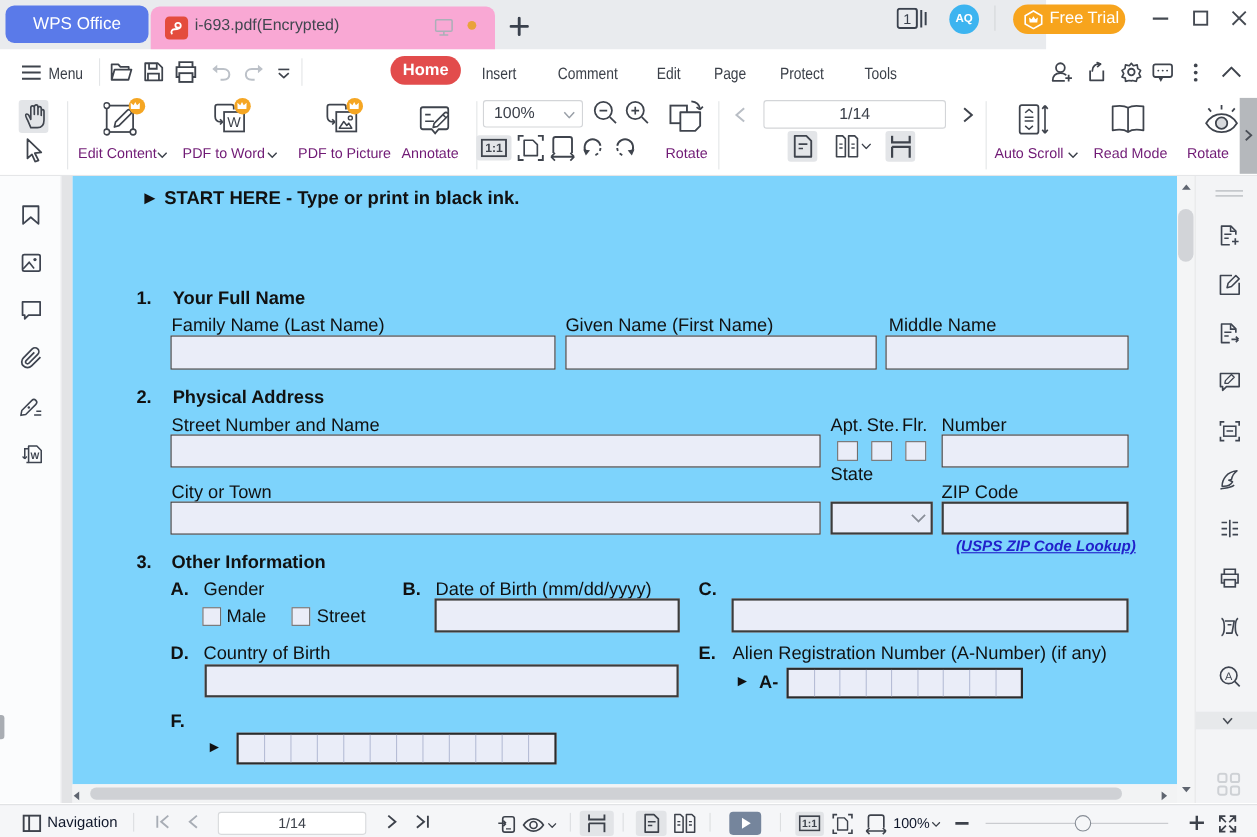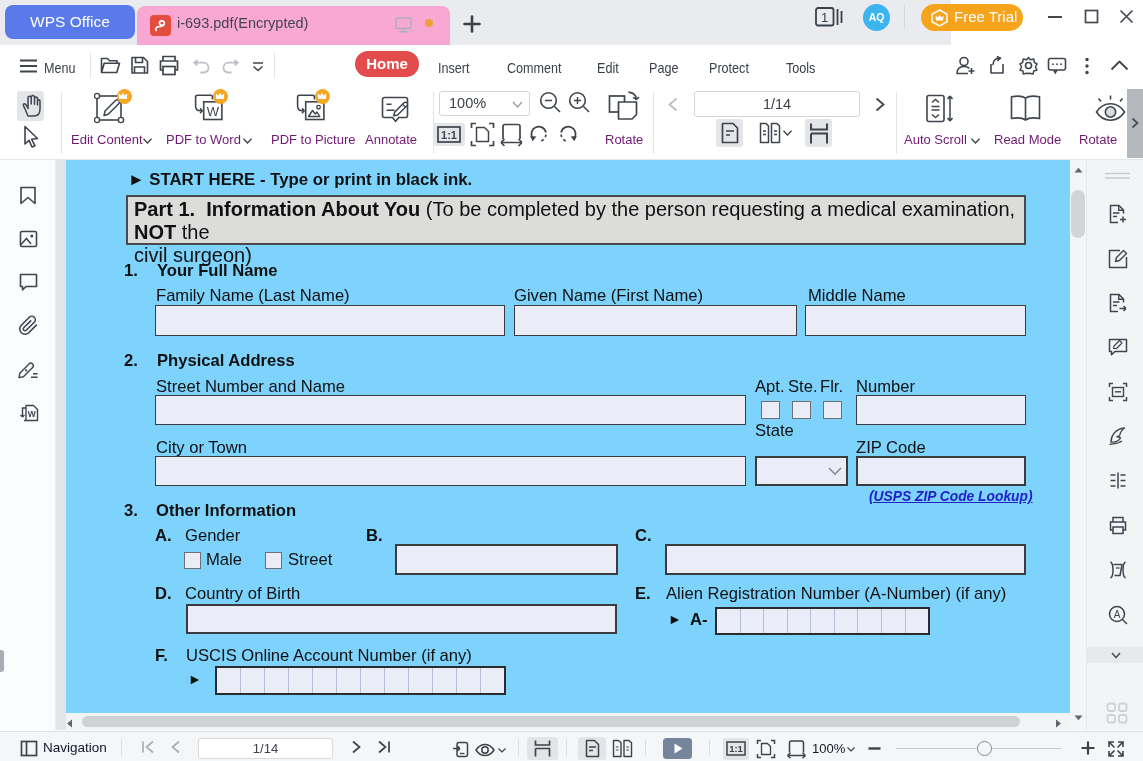--- a/index.html
+++ b/index.html
@@ -347,21 +347,20 @@
       <path d="M7 4 H3.5 V13 M7 16.5 H5" fill="none" stroke="#3e4450" stroke-width="1.4"></path>
       <path d="M3.5 13 L1.5 11 M3.5 13 L5.5 11" fill="none" stroke="#3e4450" stroke-width="1.2"></path>
       <path d="M7 1.5 H14.5 L18.5 5.5 V16.5 H7 Z" fill="#fbfcfd" stroke="#3e4450" stroke-width="1.4" stroke-linejoin="round"></path>
       <text x="12.8" y="13" font-size="8.5" font-weight="bold" fill="#3e4450" text-anchor="middle" font-family="Liberation Sans">W</text>
     </svg>
 </div>
 <div class="abs" id="docstrip"></div>
 <div class="abs" style="left:0;top:650px;width:4px;height:22px;background:#a9adb3;border-radius:0 3px 3px 0"></div>
 <div class="abs" id="page">
   <div class="flabel fbold" style="left:62px;top:10px;font-size:16.8px">►&nbsp;START HERE - Type or print in black ink.</div>
-  <div class="abs" style="left:60px;top:35px;width:900px;height:50px;background:#dcdcdb;border:2px solid #4a4a4a;padding:1px 6px;font-size:20px;line-height:23px"><span class="fbold">Part 1.&nbsp;&nbsp;Information About You </span>(To be completed by the person requesting a medical examination, <span class="fbold">NOT</span> the<br>civil surgeon)</div>
 
   <div class="flabel fbold" style="left:58px;top:101px">1.</div>
   <div class="flabel fbold" style="left:91px;top:101px">Your Full Name</div>
   <div class="flabel" style="left:90px;top:126px">Family Name (Last Name)</div>
   <div class="flabel" style="left:448px;top:126px">Given Name (First Name)</div>
   <div class="flabel" style="left:742px;top:126px">Middle Name</div>
   <div class="fbox" style="left:89px;top:145px;width:350px;height:31px"></div>
   <div class="fbox" style="left:448px;top:145px;width:283px;height:31px"></div>
   <div class="fbox" style="left:739px;top:145px;width:221px;height:31px"></div>
 
@@ -387,20 +386,21 @@
       </svg>
   </div>
   <div class="fbox2" style="left:790px;top:296px;width:170px;height:30px"></div>
   <div class="flabel" style="left:803px;top:329px;font-size:13.8px;color:#2121cb;font-weight:bold;font-style:italic;text-decoration:underline">(USPS ZIP Code Lookup)</div>
 
   <div class="flabel fbold" style="left:58px;top:341px">3.</div>
   <div class="flabel fbold" style="left:90px;top:341px">Other Information</div>
   <div class="flabel fbold" style="left:89px;top:366px">A.</div>
   <div class="flabel" style="left:119px;top:366px">Gender</div>
   <div class="flabel fbold" style="left:300px;top:366px">B.</div>
+  <div class="flabel" style="left:330px;top:366px">Date of Birth (mm/dd/yyyy)</div>
   <div class="flabel fbold" style="left:569px;top:366px">C.</div>
   <div class="cb" style="left:118px;top:392px;width:17px;height:17px"></div>
   <div class="flabel" style="left:140px;top:390px">Male</div>
   <div class="cb" style="left:199px;top:392px;width:17px;height:17px"></div>
   <div class="flabel" style="left:222px;top:390px">Street</div>
   <div class="fbox2" style="left:329px;top:384px;width:223px;height:31px"></div>
   <div class="fbox2" style="left:599px;top:384px;width:361px;height:31px"></div>
 
   <div class="flabel fbold" style="left:89px;top:424px">D.</div>
   <div class="flabel" style="left:119px;top:424px">Country of Birth</div>
@@ -415,21 +415,20 @@
       <div></div>
       <div></div>
       <div></div>
       <div></div>
       <div></div>
       <div></div>
       <div></div>
     </div>
 
   <div class="flabel fbold" style="left:89px;top:486px">F.</div>
-  <div class="flabel" style="left:120px;top:486px">USCIS Online Account Number (if any)</div>
   <div class="flabel fbold" style="left:122px;top:511px;font-size:14px">►</div>
   <div class="comb" style="left:149px;top:506px;width:291px;height:29px">
       <div></div>
       <div></div>
       <div></div>
       <div></div>
       <div></div>
       <div></div>
       <div></div>
       <div></div>

